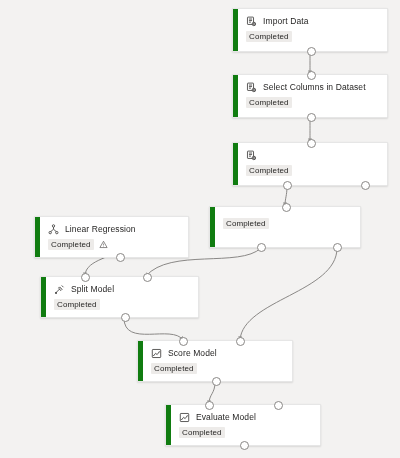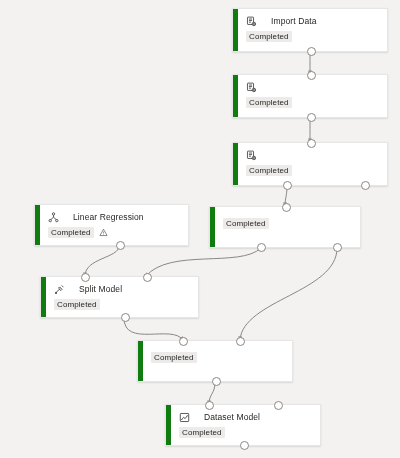--- a/index.html
+++ b/index.html
@@ -46,21 +46,21 @@
     background: #107c10;
   }
   .node-body {
     padding: 7px 6px 6px 13px;
     height: 100%;
     box-sizing: border-box;
   }
   .node-title {
     display: flex;
     align-items: center;
-    gap: 14px;
+    gap: 6px;
     font-size: 8.5px;
     color: #201f1e;
     line-height: 11px;
     letter-spacing: 0.1px;
     white-space: nowrap;
   }
   .node-title .glyph {
     width: 11px;
     height: 11px;
     flex: 0 0 11px;
@@ -154,20 +154,21 @@
     <div class="node-body">
       <div class="node-title">
         <span class="glyph">
               <svg viewBox="0 0 12 12" width="11" height="11" fill="none" stroke="#3b3a39" stroke-width="0.9">
                 <rect x="1.6" y="1.2" width="6.6" height="8" rx="0.6"></rect>
                 <path d="M3.2 3.3h3.4M3.2 5h3.4M3.2 6.7h2.2"></path>
                 <circle cx="8.6" cy="8.7" r="1.9" fill="#fff"></circle>
                 <path d="M8.6 7.5v2.4M7.4 8.7h2.4" stroke-width="0.8"></path>
               </svg>
             </span>
+        <span>Select Columns in Dataset</span>
       </div>
       <div class="node-status-row">
         <span class="status-pill" style="background: rgb(237, 235, 233);">Completed</span>
 
       </div>
     </div>
   <div class="port" style="left: 73.5px; top: -4.5px; background: rgb(255, 255, 255); border-color: rgb(138, 136, 134);"></div>
         <div class="port" style="left: 73.5px; bottom: -4.5px; background: rgb(255, 255, 255); border-color: rgb(138, 136, 134);"></div>
       </div>
       <div class="node" style="left: 232px; top: 142px; width: 156px; height: 44px;">
@@ -185,21 +186,21 @@
       </div>
       <div class="node-status-row">
         <span class="status-pill" style="background: rgb(237, 235, 233);">Completed</span>
 
       </div>
     </div>
   <div class="port" style="left: 73.5px; top: -4.5px; background: rgb(255, 255, 255); border-color: rgb(138, 136, 134);"></div>
         <div class="port" style="left: 50.1px; bottom: -4.5px; background: rgb(255, 255, 255); border-color: rgb(138, 136, 134);"></div>
         <div class="port" style="left: 128.1px; bottom: -4.5px; background: rgb(255, 255, 255); border-color: rgb(138, 136, 134);"></div>
       </div>
-      <div class="node" style="left: 34px; top: 204px; width: 155px; height: 42px;">
+      <div class="node" style="left: 34px; top: 216px; width: 155px; height: 42px;">
     <div class="accent" style="background: rgb(16, 124, 16);"></div>
     <div class="node-body">
       <div class="node-title">
         <span class="glyph">
               <svg viewBox="0 0 12 12" width="11" height="11" fill="none" stroke="#3b3a39" stroke-width="0.9">
                 <circle cx="6" cy="2.1" r="1.3"></circle>
                 <circle cx="2.4" cy="9.4" r="1.3"></circle>
                 <circle cx="9.6" cy="9.4" r="1.3"></circle>
                 <path d="M6 3.4v2.3M6 5.7L3 8.3M6 5.7l3 2.6"></path>
               </svg>
@@ -250,42 +251,53 @@
 
       </div>
     </div>
   <div class="port" style="left: 40.02px; top: -4.5px; background: rgb(255, 255, 255); border-color: rgb(138, 136, 134);"></div>
         <div class="port" style="left: 102.03px; top: -4.5px; background: rgb(255, 255, 255); border-color: rgb(138, 136, 134);"></div>
         <div class="port" style="left: 79.77px; bottom: -4.5px; background: rgb(255, 255, 255); border-color: rgb(138, 136, 134);"></div>
       </div>
       <div class="node" style="left: 137px; top: 340px; width: 156px; height: 42px;">
     <div class="accent" style="background: rgb(16, 124, 16);"></div>
     <div class="node-body">
-      <div class="node-status-row">
-        <span class="status-pill" style="background: rgb(237, 235, 233);">Completed</span>
-
-      </div>
-    </div>
-  <div class="port" style="left: 40.74px; top: -4.5px; background: rgb(255, 255, 255); border-color: rgb(138, 136, 134);"></div>
-        <div class="port" style="left: 98.46px; top: -4.5px; background: rgb(255, 255, 255); border-color: rgb(138, 136, 134);"></div>
-        <div class="port" style="left: 73.5px; bottom: -4.5px; background: rgb(255, 255, 255); border-color: rgb(138, 136, 134);"></div>
-      </div>
-      <div class="node" style="left: 165px; top: 404px; width: 156px; height: 42px;">
-    <div class="accent" style="background: rgb(16, 124, 16);"></div>
-    <div class="node-body">
       <div class="node-title">
         <span class="glyph">
               <svg viewBox="0 0 12 12" width="11" height="11" fill="none" stroke="#3b3a39" stroke-width="0.9">
                 <rect x="1.4" y="1.6" width="9.2" height="8.8" rx="0.7"></rect>
                 <path d="M3 8.2l2-2.4 1.7 1.4 2.3-3.1" stroke-linejoin="round"></path>
                 <circle cx="3" cy="8.2" r="0.55" fill="#3b3a39" stroke="none"></circle>
                 <circle cx="9" cy="4.1" r="0.55" fill="#3b3a39" stroke="none"></circle>
               </svg>
             </span>
-        <span>Dataset Model</span>
+        <span>Score Model</span>
+      </div>
+      <div class="node-status-row">
+        <span class="status-pill" style="background: rgb(237, 235, 233);">Completed</span>
+
+      </div>
+    </div>
+  <div class="port" style="left: 40.74px; top: -4.5px; background: rgb(255, 255, 255); border-color: rgb(138, 136, 134);"></div>
+        <div class="port" style="left: 98.46px; top: -4.5px; background: rgb(255, 255, 255); border-color: rgb(138, 136, 134);"></div>
+        <div class="port" style="left: 73.5px; bottom: -4.5px; background: rgb(255, 255, 255); border-color: rgb(138, 136, 134);"></div>
+      </div>
+      <div class="node" style="left: 165px; top: 404px; width: 156px; height: 42px;">
+    <div class="accent" style="background: rgb(16, 124, 16);"></div>
+    <div class="node-body">
+      <div class="node-title">
+        <span class="glyph">
+              <svg viewBox="0 0 12 12" width="11" height="11" fill="none" stroke="#3b3a39" stroke-width="0.9">
+                <rect x="1.4" y="1.6" width="9.2" height="8.8" rx="0.7"></rect>
+                <path d="M3 8.2l2-2.4 1.7 1.4 2.3-3.1" stroke-linejoin="round"></path>
+                <circle cx="3" cy="8.2" r="0.55" fill="#3b3a39" stroke="none"></circle>
+                <circle cx="9" cy="4.1" r="0.55" fill="#3b3a39" stroke="none"></circle>
+              </svg>
+            </span>
+        <span>Evaluate Model</span>
       </div>
       <div class="node-status-row">
         <span class="status-pill" style="background: rgb(237, 235, 233);">Completed</span>
 
       </div>
     </div>
   <div class="port" style="left: 39.18px; top: -4.5px; background: rgb(255, 255, 255); border-color: rgb(138, 136, 134);"></div>
         <div class="port" style="left: 107.82px; top: -4.5px; background: rgb(255, 255, 255); border-color: rgb(138, 136, 134);"></div>
         <div class="port" style="left: 73.5px; bottom: -4.5px; background: rgb(255, 255, 255); border-color: rgb(138, 136, 134);"></div>
       </div>

